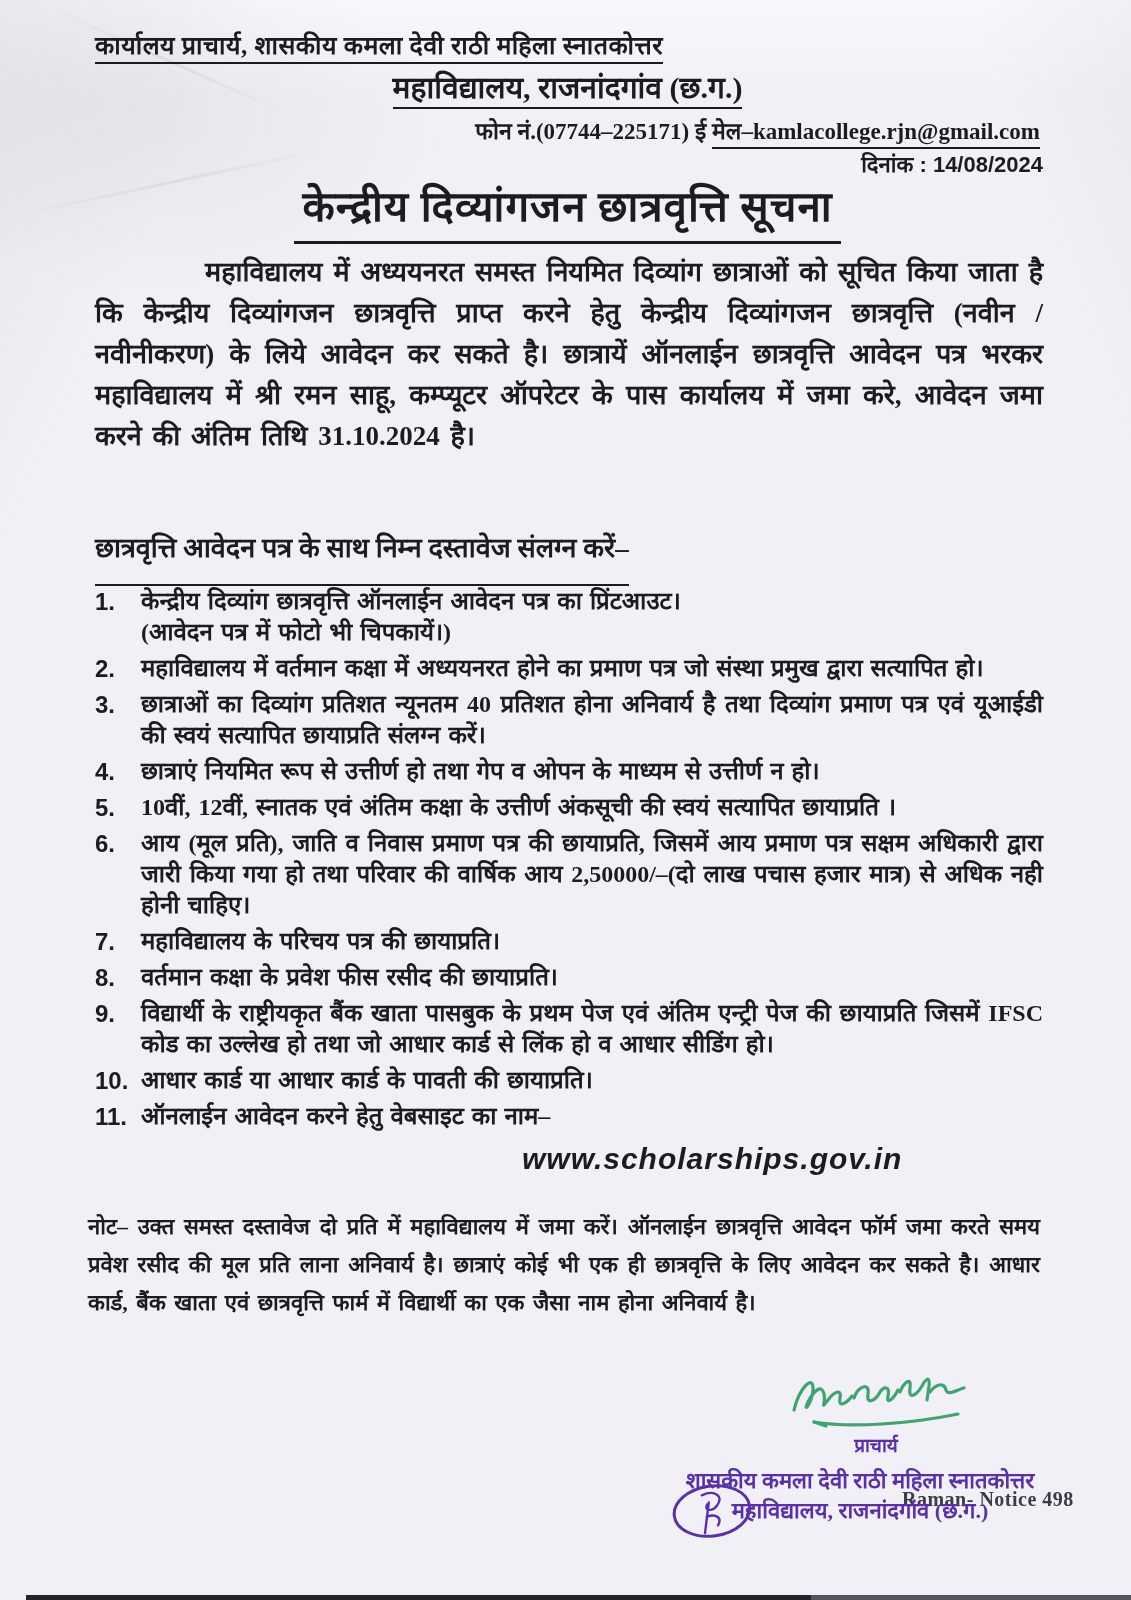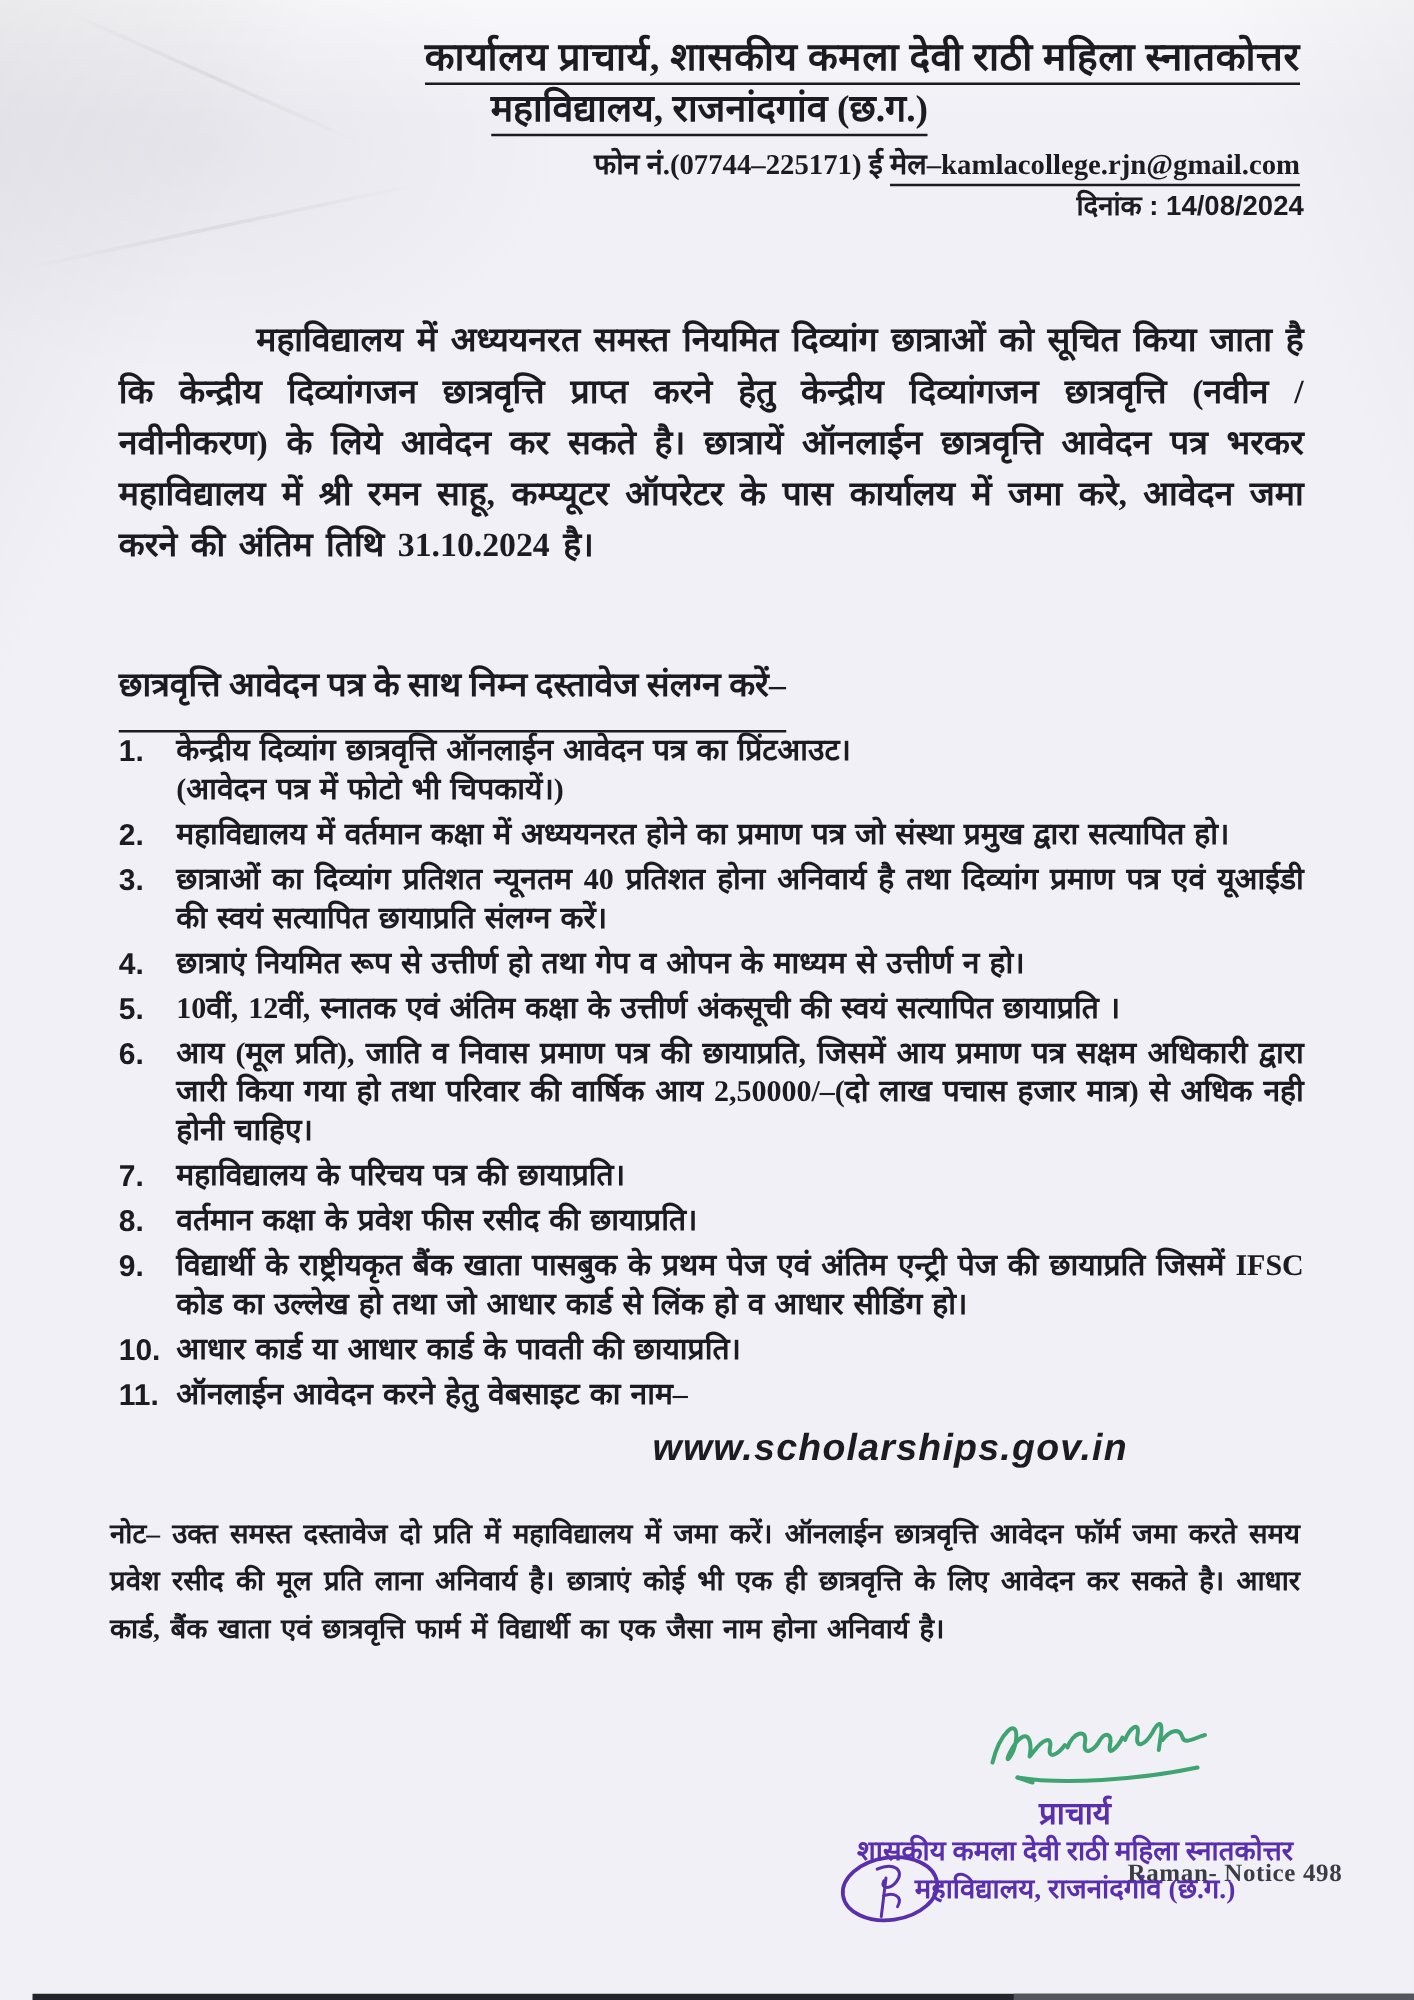--- a/index.html
+++ b/index.html
@@ -21,21 +21,21 @@
       radial-gradient(ellipse 420px 260px at 160px 120px, rgba(0,0,0,0.045), rgba(0,0,0,0) 70%),
       linear-gradient(180deg, rgba(255,255,255,0.5) 0%, rgba(255,255,255,0) 6%);
   }
   .crease{position:absolute;pointer-events:none;background:linear-gradient(90deg,rgba(0,0,0,0),rgba(0,0,0,0.06),rgba(0,0,0,0));}
   .crease.c1{left:40px;top:60px;width:260px;height:3px;transform:rotate(24deg);}
   .crease.c2{left:10px;top:180px;width:330px;height:3px;transform:rotate(-12deg);}
 
   .u{border-bottom:2px solid var(--ink,#1b1b20);padding-bottom:3px;}
 
   .letterhead{position:absolute;left:95px;top:26px;width:945px;}
-  .lh1{font-size:31px;font-weight:bold;letter-spacing:0.5px;line-height:40px;text-align:right;}
+  .lh1{font-size:25px;font-weight:bold;letter-spacing:0.5px;line-height:40px;text-align:left;}
   .lh2{font-size:30px;font-weight:bold;line-height:40px;text-align:center;margin-top:2px;}
   .phone{font-size:23px;font-weight:bold;text-align:right;margin-top:6px;}
 
   .date-line{position:absolute;right:88px;top:148px;font-size:22px;font-weight:bold;font-family:"Liberation Sans","DejaVu Sans",sans-serif;}
 
   .title-wrap{position:absolute;left:95px;top:176px;width:945px;text-align:center;}
   .title-inner{display:inline-block;font-size:42px;font-weight:bold;letter-spacing:1px;border-bottom:3px solid var(--ink,#1b1b20);padding:0 8px 8px 8px;}
 
   .intro{
     position:absolute;left:95px;top:252px;width:948px;margin:0;
@@ -60,21 +60,21 @@
   }
 
   .note{
     position:absolute;left:88px;top:1208px;width:952px;margin:0;
     font-size:22px;line-height:38px;font-weight:bold;
     text-align:justify;word-spacing:3px;
   }
 
   .sig-block{position:absolute;left:640px;top:1360px;width:440px;height:200px;}
   .sig-svg{position:absolute;left:140px;top:2px;}
-  .sig-role{position:absolute;left:0;top:72px;width:440px;text-align:center;font-size:25px;font-weight:bold;color:var(--stamp-purple,#5a2fae);}
+  .sig-role{position:absolute;left:16px;top:72px;width:440px;text-align:center;font-size:19px;font-weight:bold;color:var(--stamp-purple,#5a2fae);}
   .sig-org1{position:absolute;left:0;top:104px;width:440px;text-align:center;font-size:22px;font-weight:bold;color:var(--stamp-purple,#5a2fae);}
   .sig-org2{position:absolute;left:0;top:134px;width:440px;text-align:center;font-size:22px;font-weight:bold;color:var(--stamp-purple,#5a2fae);z-index:2;}
   .stamp{position:absolute;left:28px;top:120px;z-index:2;}
   .annotation{
     position:absolute;left:262px;top:128px;z-index:1;
     font-size:20px;font-weight:bold;color:var(--annotation-gray,#3c3c46);
     font-family:Liberation Serif, serif;letter-spacing:0.5px;white-space:nowrap;
   }
   .scan-edge-bottom{position:absolute;left:26px;right:0;bottom:0;height:5px;background:#23232b;}
   .scan-edge-bottom::after{content:"";position:absolute;right:0;top:0;width:320px;height:5px;background:#55555f;}
@@ -87,20 +87,23 @@
   <div class="crease c2"></div>
 
   <header class="letterhead">
     <div class="lh1"><span class="u">कार्यालय प्राचार्य, शासकीय कमला देवी राठी महिला स्नातकोत्तर</span></div>
     <div class="lh2"><span class="u">महाविद्यालय, राजनांदगांव (छ.ग.)</span></div>
     <div class="phone"><span>फोन नं.(07744–225171) ई </span><span class="u">मेल–kamlacollege.rjn@gmail.com</span></div>
   </header>
 
   <div class="date-line">दिनांक : 14/08/2024</div>
 
+  <div class="title-wrap">
+    <span class="title-inner">केन्द्रीय दिव्यांगजन छात्रवृत्ति सूचना</span>
+  </div>
 
   <p class="intro">महाविद्यालय में अध्ययनरत समस्त नियमित दिव्यांग छात्राओं को सूचित किया जाता है कि केन्द्रीय दिव्यांगजन छात्रवृत्ति प्राप्त करने हेतु केन्द्रीय दिव्यांगजन छात्रवृत्ति (नवीन / नवीनीकरण) के लिये आवेदन कर सकते है। छात्रायें ऑनलाईन छात्रवृत्ति आवेदन पत्र भरकर महाविद्यालय में श्री रमन साहू, कम्प्यूटर ऑपरेटर के पास कार्यालय में जमा करे, आवेदन जमा करने की अंतिम तिथि 31.10.2024 है।</p>
 
   <div class="sec-heading">
     <span class="u">छात्रवृत्ति आवेदन पत्र के साथ निम्न दस्तावेज संलग्न करें–</span>
   </div>
 
   <ol class="doc-list">
   <li class="doc-li">
     <span class="li-num">1.</span>

